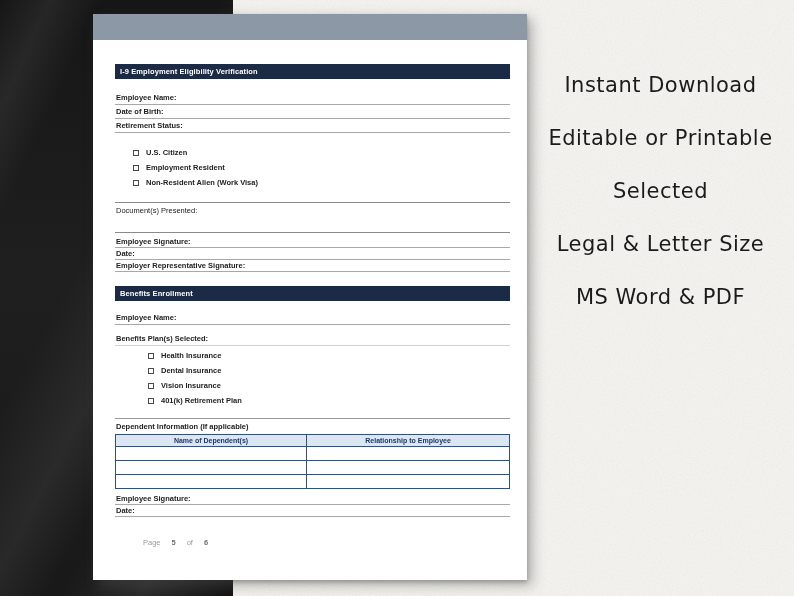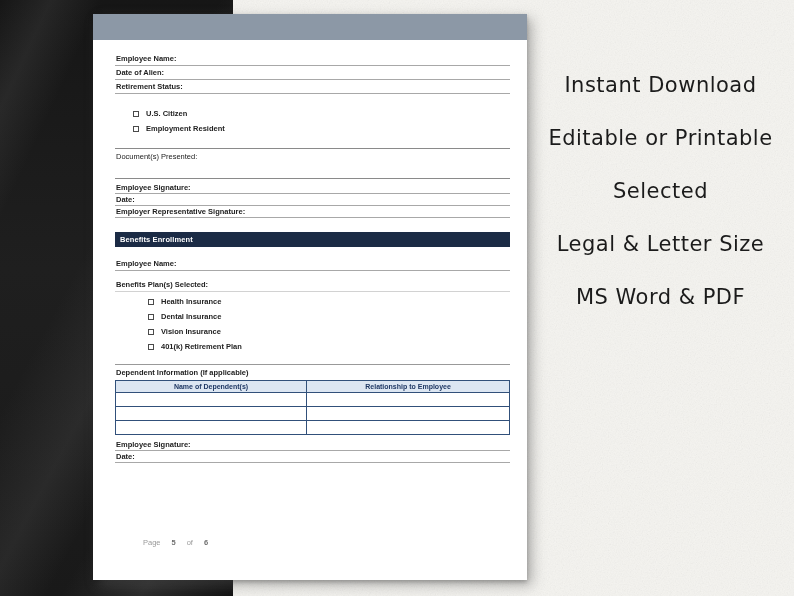--- a/index.html
+++ b/index.html
@@ -108,35 +108,40 @@
     </filter>
     <rect width="100%" height="100%" filter="url(#grain)" opacity="0.14"></rect>
   </svg>
 </div>
 
 <div class="page">
   <div class="page-band"></div>
 
   <div class="content">
 
+    <div class="section-bar">I-9 Employment Eligibility Verification</div>
 
     <div class="fields-group">
       <div class="field">Employee Name:</div>
-      <div class="field">Date of Alien:</div>
+      <div class="field">Date of Birth:</div>
       <div class="field">Retirement Status:</div>
     </div>
 
     <div class="check-group g1">
       <div class="check-item">
         <span class="checkbox"></span>
         <span class="check-label">U.S. Citizen</span>
       </div>
       <div class="check-item">
         <span class="checkbox"></span>
         <span class="check-label">Employment Resident</span>
+      </div>
+      <div class="check-item">
+        <span class="checkbox"></span>
+        <span class="check-label">Non-Resident Alien (Work Visa)</span>
       </div>
     </div>
 
     <div class="docs-block">
       <div class="docs-label">Document(s) Presented:</div>
       <div class="docs-blank"></div>
     </div>
 
     <div class="sig-group">
       <div class="field">Employee Signature:</div>

